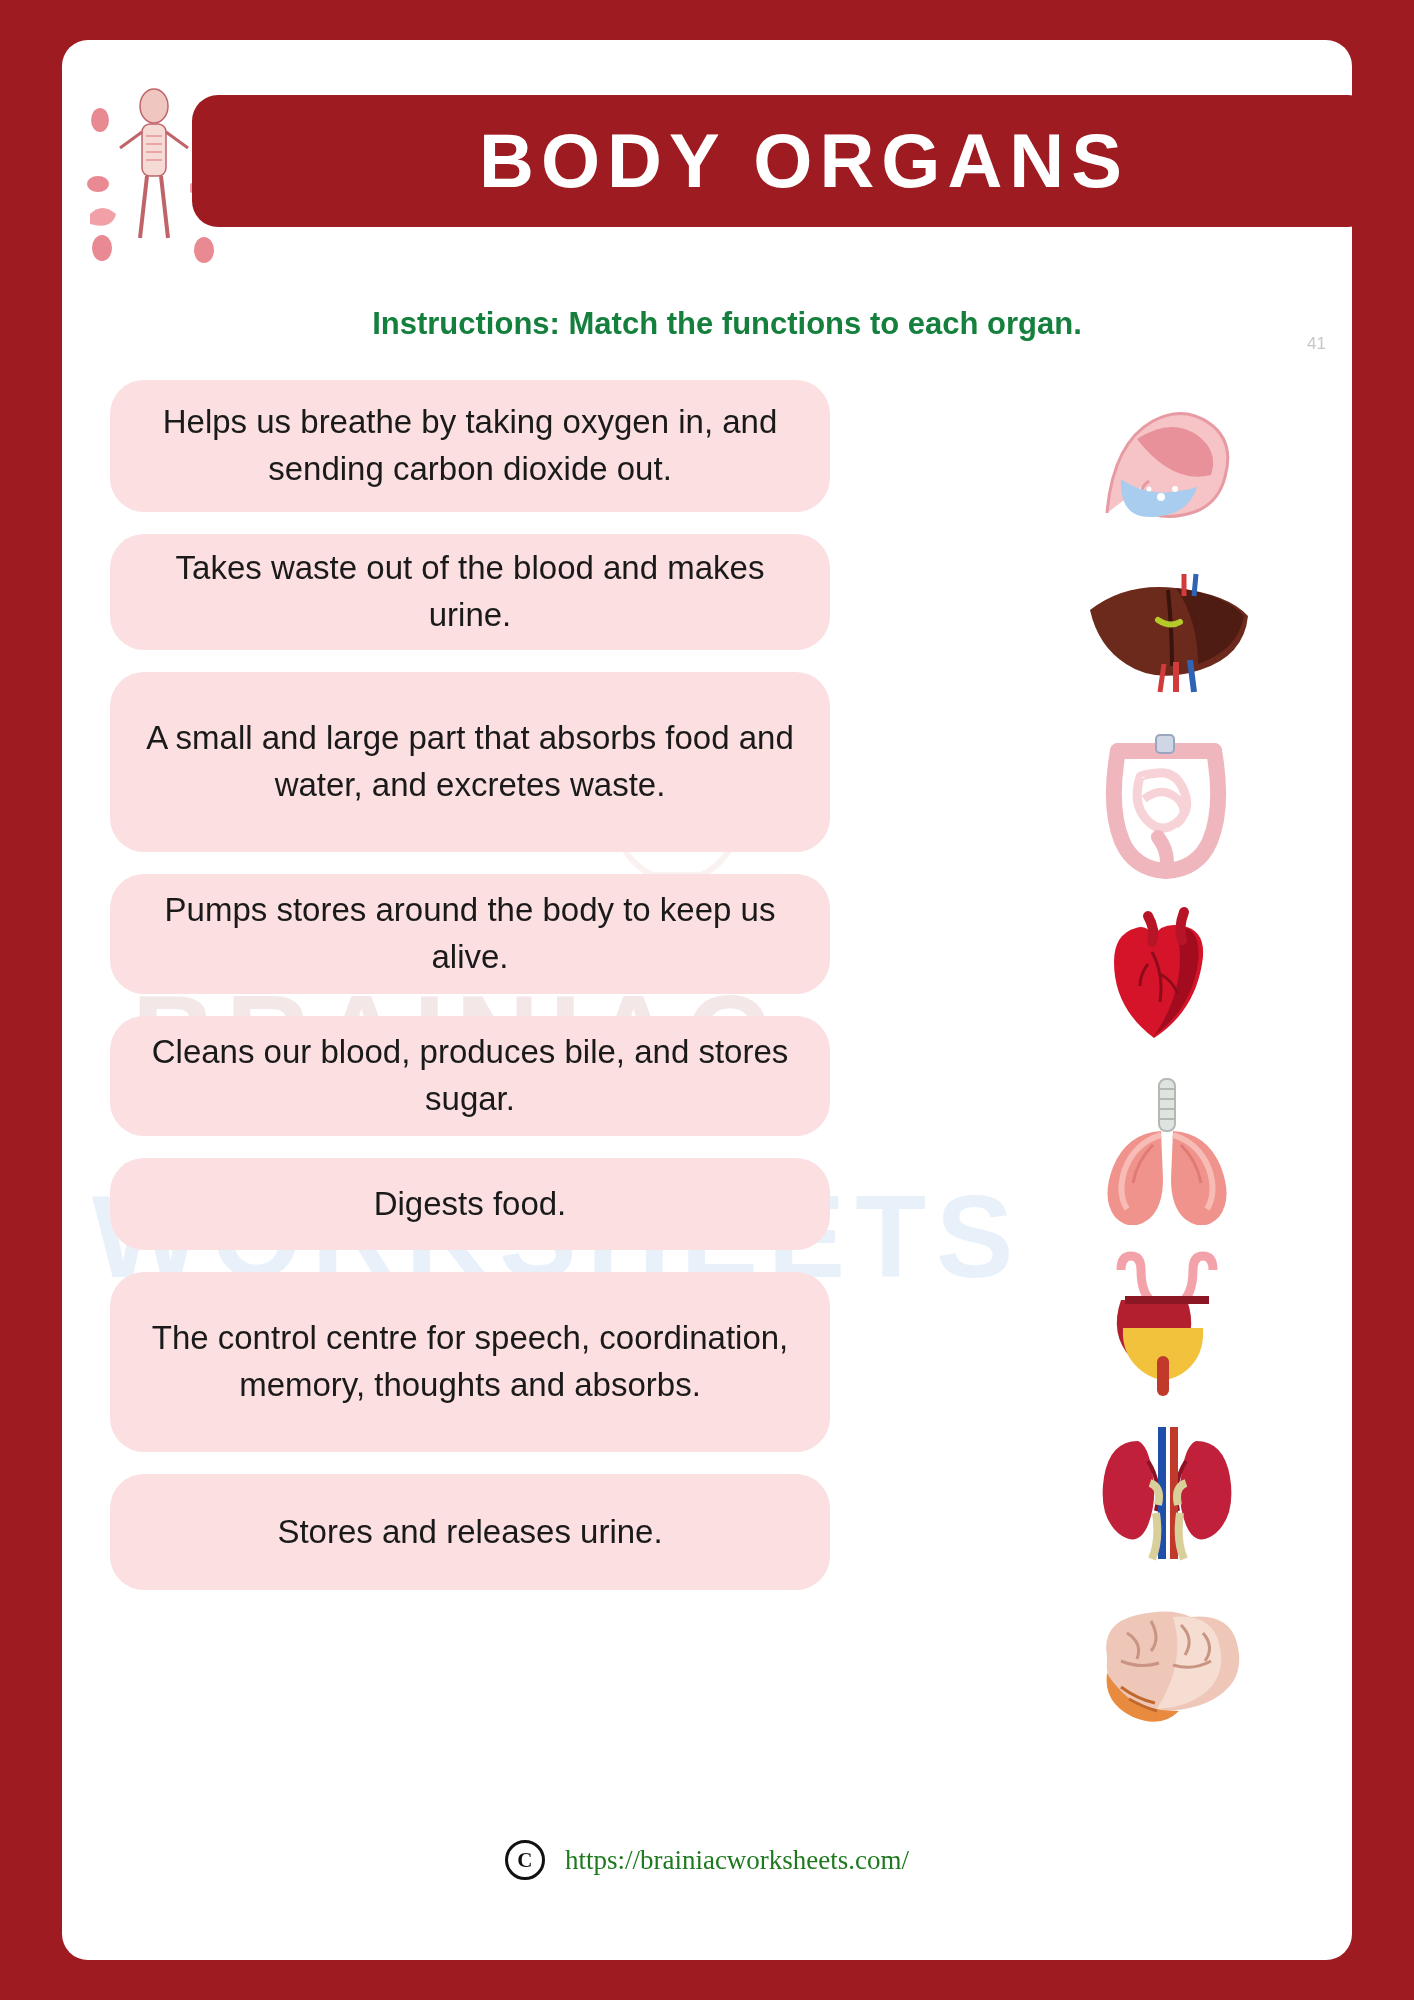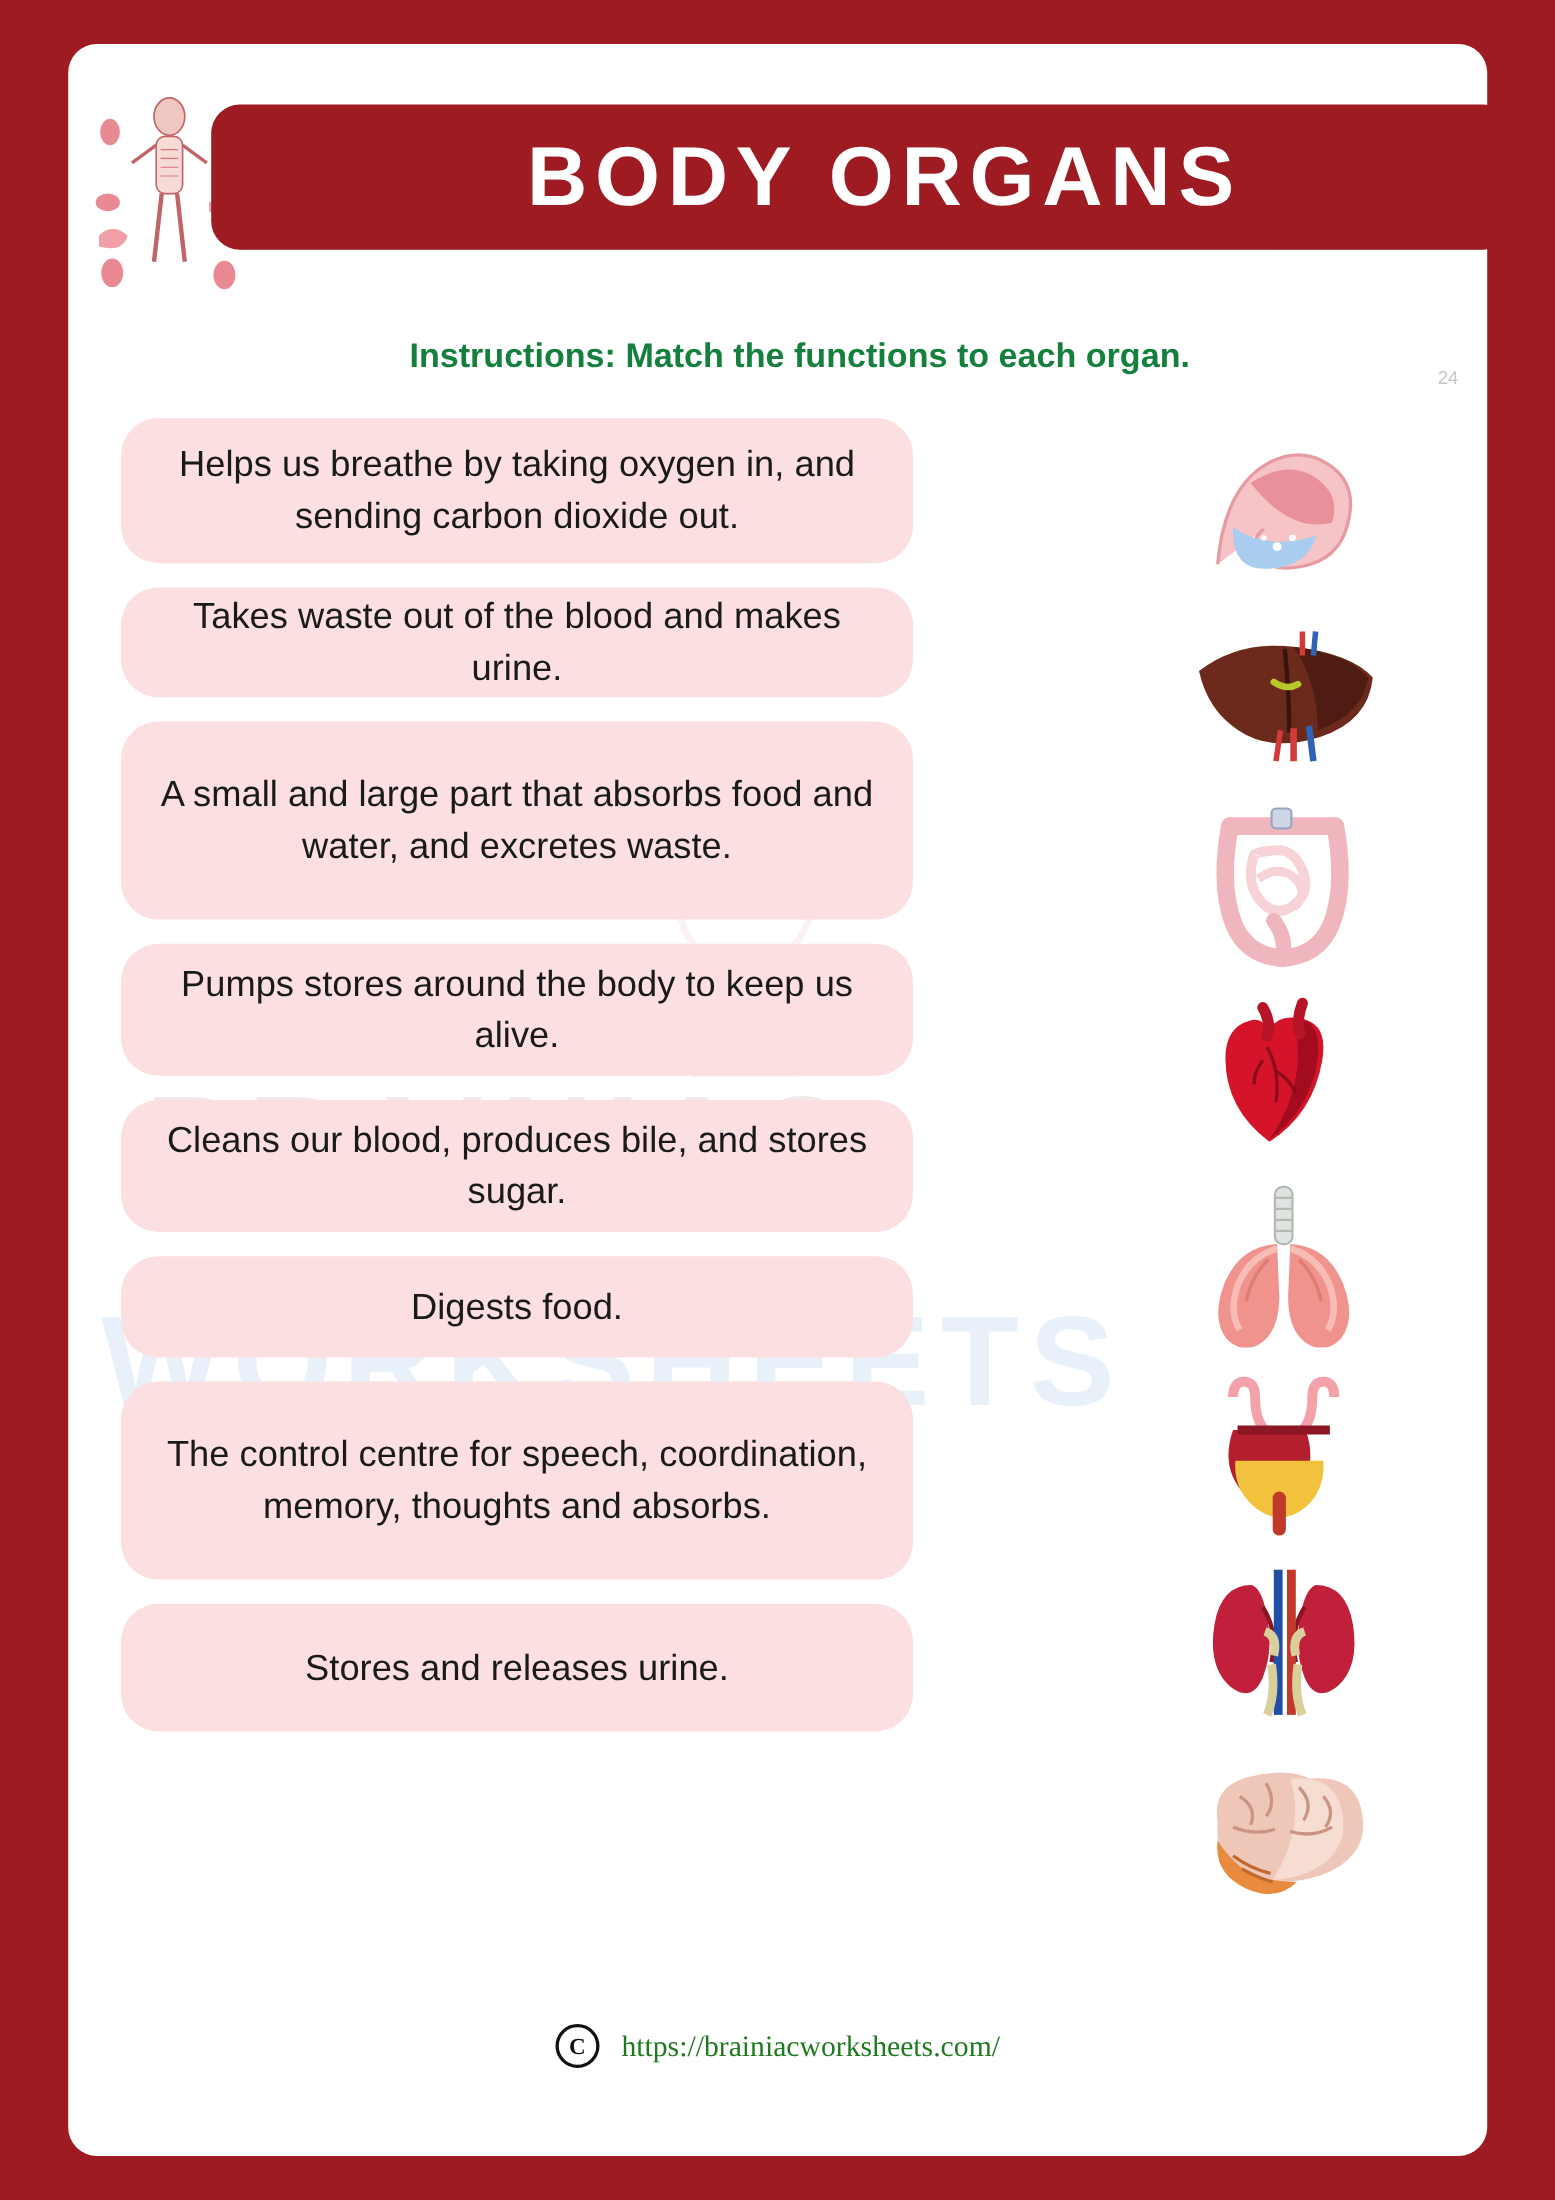--- a/index.html
+++ b/index.html
@@ -228,25 +228,25 @@
       </g>
       <path d="M6 126 q12 -12 26 0 q-4 16 -26 10 z" fill="#f2a0a8"></path>
       <path d="M106 96 q16 -10 26 4 q-10 14 -26 4 z" fill="#efa3aa"></path>
     </svg>
 
     <div class="title-bar">
       <div class="title">BODY ORGANS</div>
     </div>
 
     <div class="instructions">Instructions: Match the functions to each organ.</div>
-    <div class="page-number">24</div>
+    <div class="page-number">41</div>
 
     <div class="prompts">
       <div class="prompt" style="height:132px">Helps us breathe by taking oxygen in, and sending carbon dioxide out.</div>
-      <div class="prompt" style="height:100px">Takes waste out of the blood and makes urine.</div>
+      <div class="prompt" style="height:116px">Takes waste out of the blood and makes urine.</div>
       <div class="prompt" style="height:180px">A small and large part that absorbs food and water, and excretes waste.</div>
       <div class="prompt" style="height:120px">Pumps stores around the body to keep us alive.</div>
       <div class="prompt" style="height:120px">Cleans our blood, produces bile, and stores sugar.</div>
       <div class="prompt" style="height:92px">Digests food.</div>
       <div class="prompt" style="height:180px">The control centre for speech, coordination, memory, thoughts and absorbs.</div>
       <div class="prompt" style="height:116px">Stores and releases urine.</div>
     </div>
 
     <div class="organs">
 

